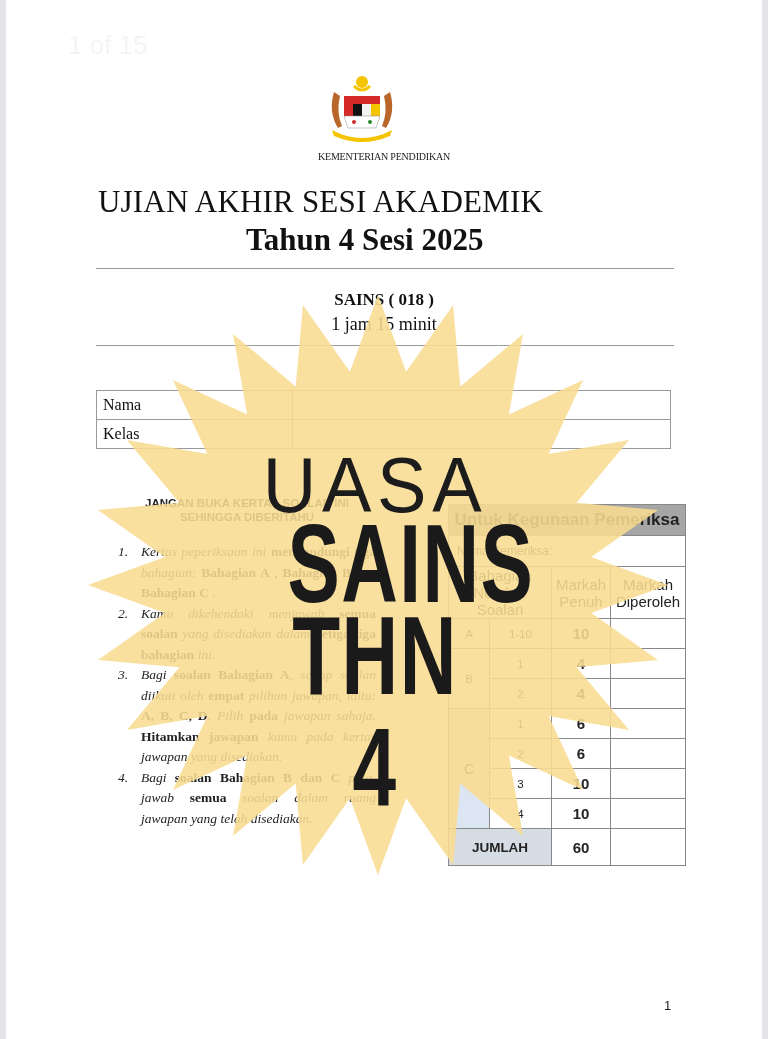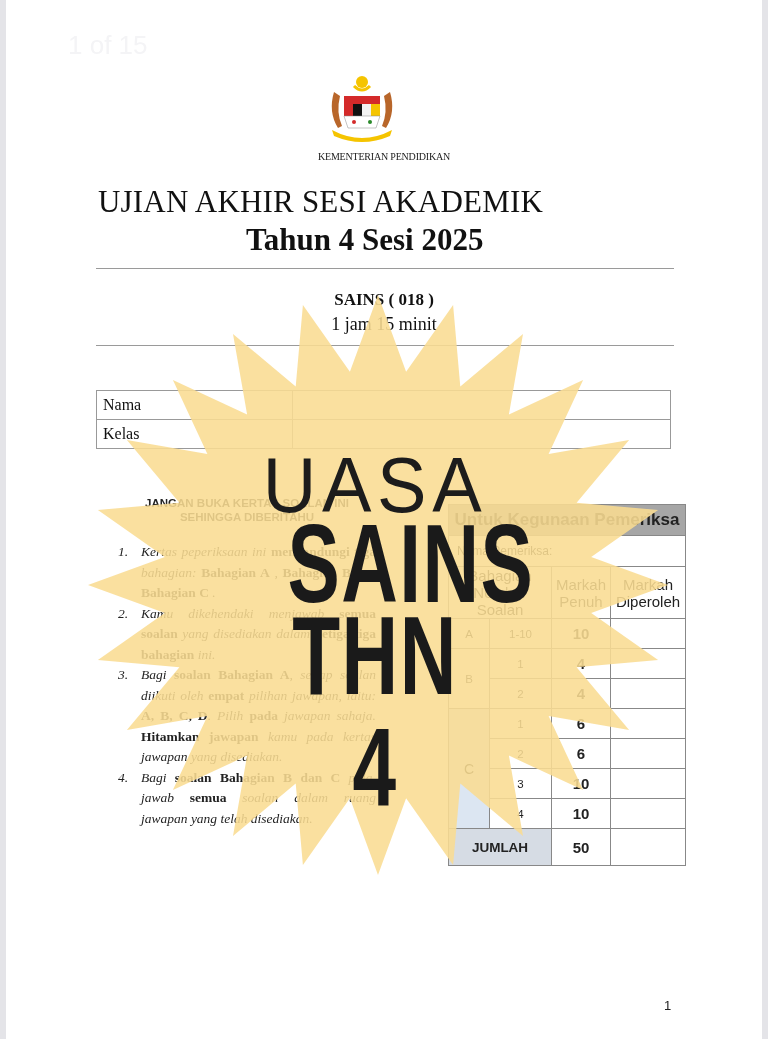--- a/index.html
+++ b/index.html
@@ -135,21 +135,21 @@
       <td class="bold">10</td>
       <td></td>
     </tr>
     <tr class="row">
       <td>4</td>
       <td class="bold">10</td>
       <td></td>
     </tr>
     <tr>
       <td colspan="2" class="total">JUMLAH</td>
-      <td class="bold">50</td>
+      <td class="bold">60</td>
       <td></td>
     </tr>
   </tbody>
     </table>
 
   <div class="page-number">1</div>
 </div>
 
 <svg class="burst" viewBox="0 0 768 1039">
   <polygon id="burst-poly" fill="#f9dc92" fill-opacity="0.88" points="378.0,295.0 406.1,371.8 453.1,304.9 460.3,386.4 523.0,333.9 508.9,414.4 583.1,379.9 548.6,454.1 629.1,440.0 576.6,502.7 658.1,509.9 591.2,556.9 668.0,585.0 591.2,613.1 658.1,660.1 576.6,667.3 629.1,730.0 548.6,715.9 583.1,790.1 508.9,755.6 523.0,836.1 460.3,783.6 453.1,865.1 406.1,798.2 378.0,875.0 349.9,798.2 302.9,865.1 295.7,783.6 233.0,836.1 247.1,755.6 172.9,790.1 207.4,715.9 126.9,730.0 179.4,667.3 97.9,660.1 164.8,613.1 88.0,585.0 164.8,556.9 97.9,509.9 179.4,502.7 126.9,440.0 207.4,454.1 172.9,379.9 247.1,414.4 233.0,333.9 295.7,386.4 302.9,304.9 349.9,371.8"></polygon>

